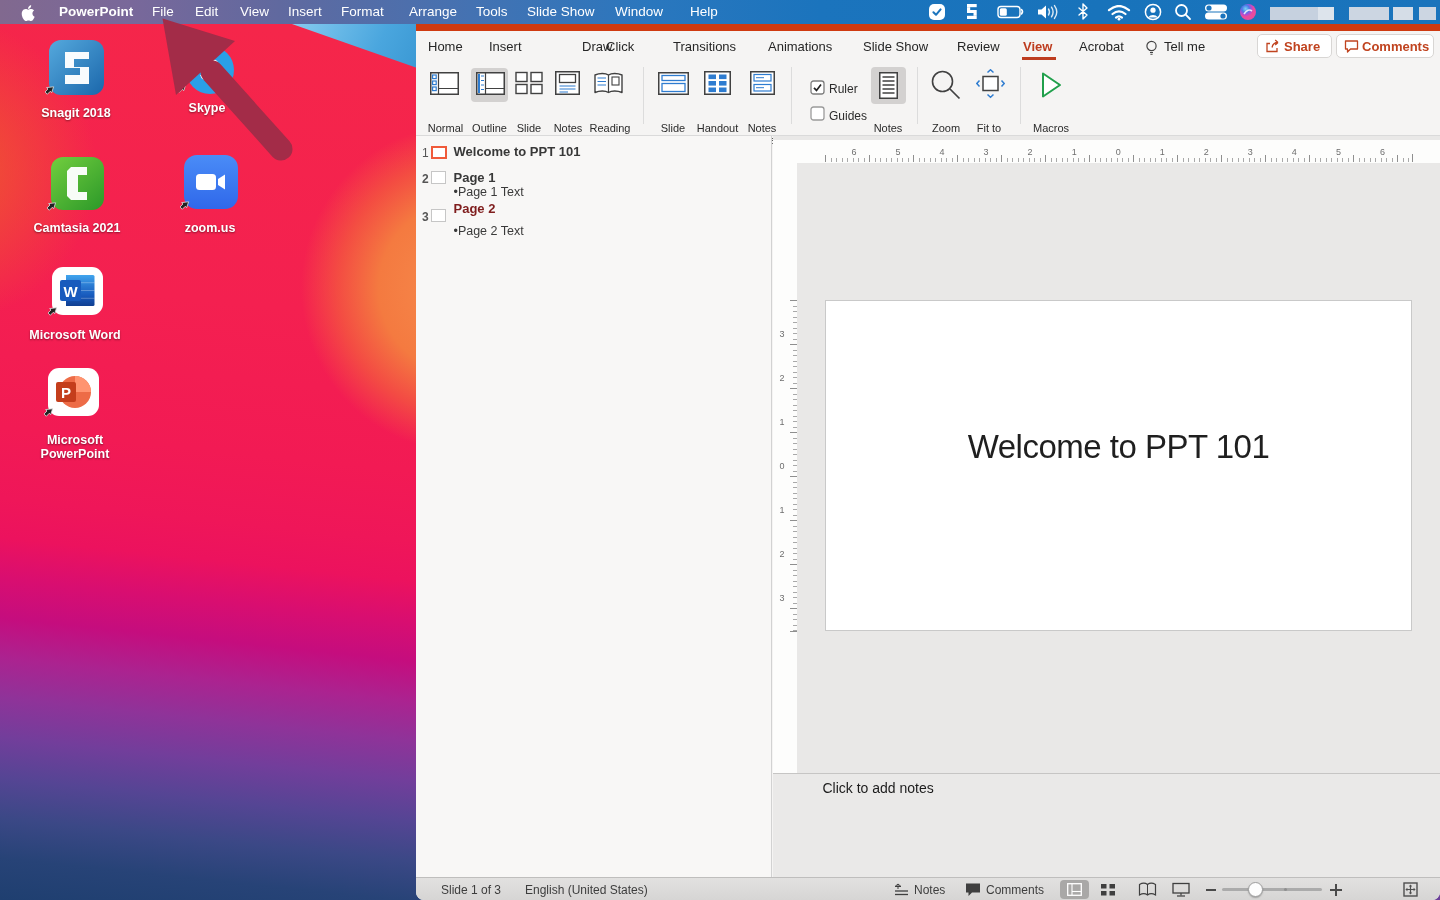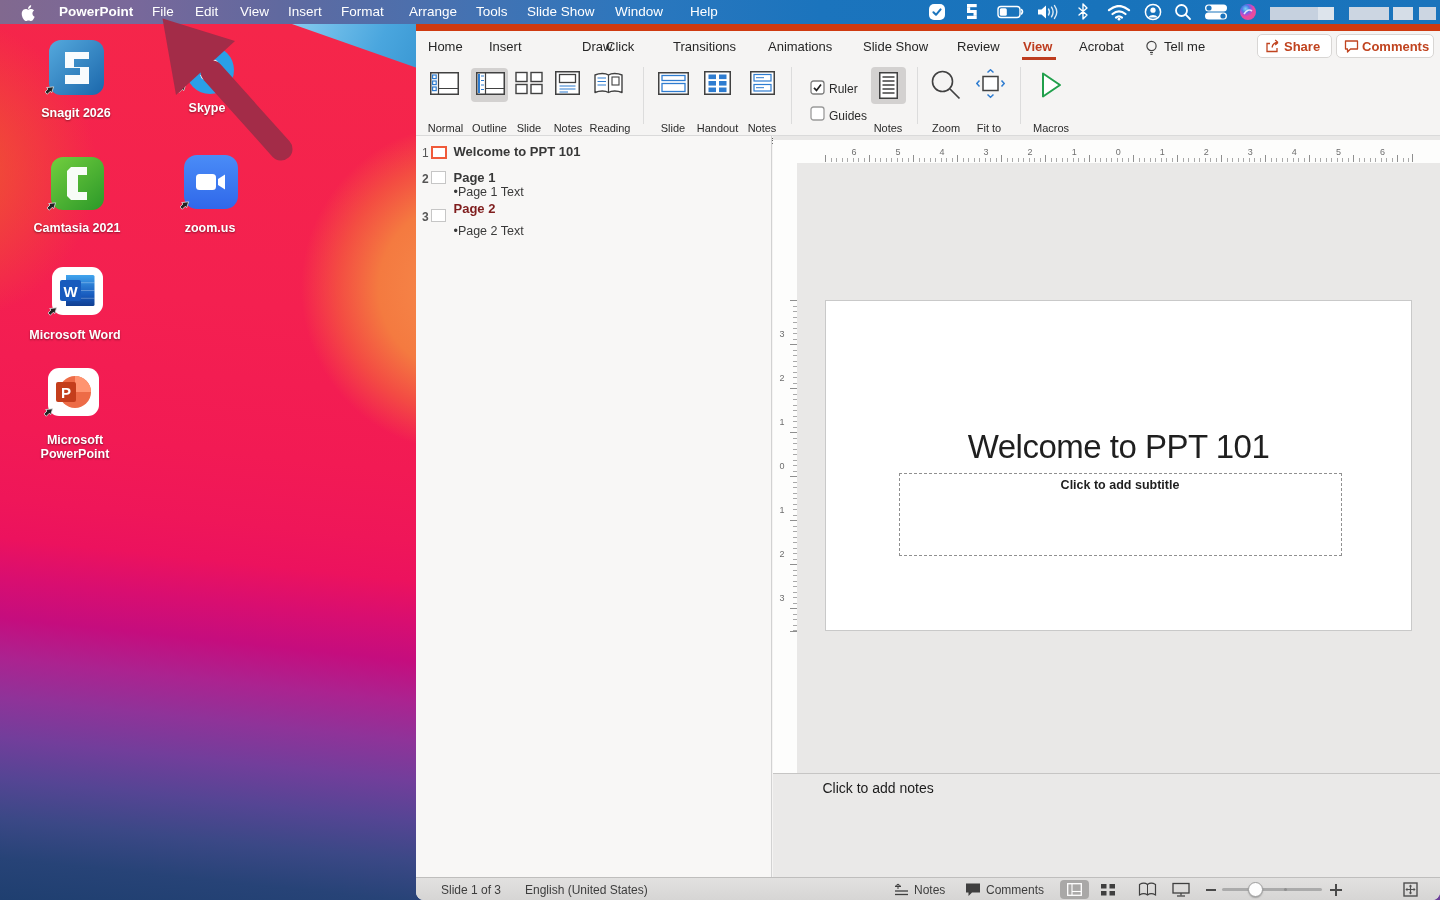--- a/index.html
+++ b/index.html
@@ -68,21 +68,21 @@
           <stop offset="0" stop-color="#55a9dd"></stop>
           <stop offset="1" stop-color="#1b67ab"></stop>
         </linearGradient>
       </defs>
     <rect x="0" y="0" width="55" height="55" rx="12" fill="url(#sng)"></rect>
     <path d="M40 12 H16 V28 H31 V35 H16 V44 H40 V27 H25 V19 H40 Z" fill="#fff" opacity="0.97"></path>
   </svg>
   <svg class="shortcut" style="left:43px;top:84px" width="13" height="13" viewBox="0 0 13 13">
     <path d="M11.5 3 L9.4 9.4 L7.9 7.9 L4.7 11.1 L2.2 8.6 L5.4 5.4 L3.9 3.9 Z" fill="#222" stroke="#ddd" stroke-width="0.9"></path>
   </svg>
-  <div class="dlabel" style="left:26px;top:106px;width:100px;">Snagit 2026</div>
+  <div class="dlabel" style="left:26px;top:106px;width:100px;">Snagit 2018</div>
 
   <svg class="dico" style="left:51px;top:157px" width="53" height="53" viewBox="0 0 53 53">
     <defs>
         <linearGradient id="cam" x1="0" y1="0" x2="0.9" y2="1">
           <stop offset="0" stop-color="#72ce3e"></stop>
           <stop offset="1" stop-color="#2f9b2a"></stop>
         </linearGradient>
       </defs>
     <rect x="0" y="0" width="53" height="53" rx="12" fill="url(#cam)"></rect>
     <path d="M20 10 L36 10 L36 18 L27 18 L27 35 L36 35 L36 43 L20 43 L16 39 L16 14 Z" fill="#fff" opacity="0.96"></path>
@@ -430,23 +430,20 @@
 <span class="rnum" style="left:4px;top:236.7px;">2</span>
 <span class="rnum" style="left:4px;top:280.8px;">1</span>
 <span class="rnum" style="left:4px;top:324.8px;">0</span>
 <span class="rnum" style="left:4px;top:368.8px;">1</span>
 <span class="rnum" style="left:4px;top:412.9px;">2</span>
 <span class="rnum" style="left:4px;top:456.9px;">3</span>
 </div>
 
     <div class="abs" style="left:51.5px;top:164.4px;width:587.5px;height:330.6px;background:#fff;border:1px solid #c9c9c9;">
       <div class="abs" style="left:0;top:127px;width:586px;text-align:center;font-size:33px;color:#1f1f1f;letter-spacing:-0.5px;">Welcome to PPT 101</div>
-      <div class="abs" style="left:73px;top:172px;width:443px;height:83px;border:1px dashed #909090;">
-        <div style="width:100%;text-align:center;margin-top:4px;font-size:12.5px;font-weight:600;color:#1f1f1f;">Click to add subtitle</div>
-      </div>
     </div>
 
     <div class="abs" style="left:0;top:637px;width:667px;height:1px;background:#c6c5c4;"></div>
     <div class="abs" style="left:0;top:638px;width:667px;height:103px;background:#eae9e8;"></div>
     <div class="abs" style="left:5.5px;top:644px;width:220px;font-size:14px;color:#1c1c1c;margin-left:44px;">Click to add notes</div>
   </div>
   <div id="statusbar">
     <div class="abs" style="left:25px;top:5px;">Slide 1 of 3</div>
     <div class="abs" style="left:109px;top:5px;">English (United States)</div>
     <svg class="abs" style="left:478px;top:5px" width="15" height="13" viewBox="0 0 15 13">

